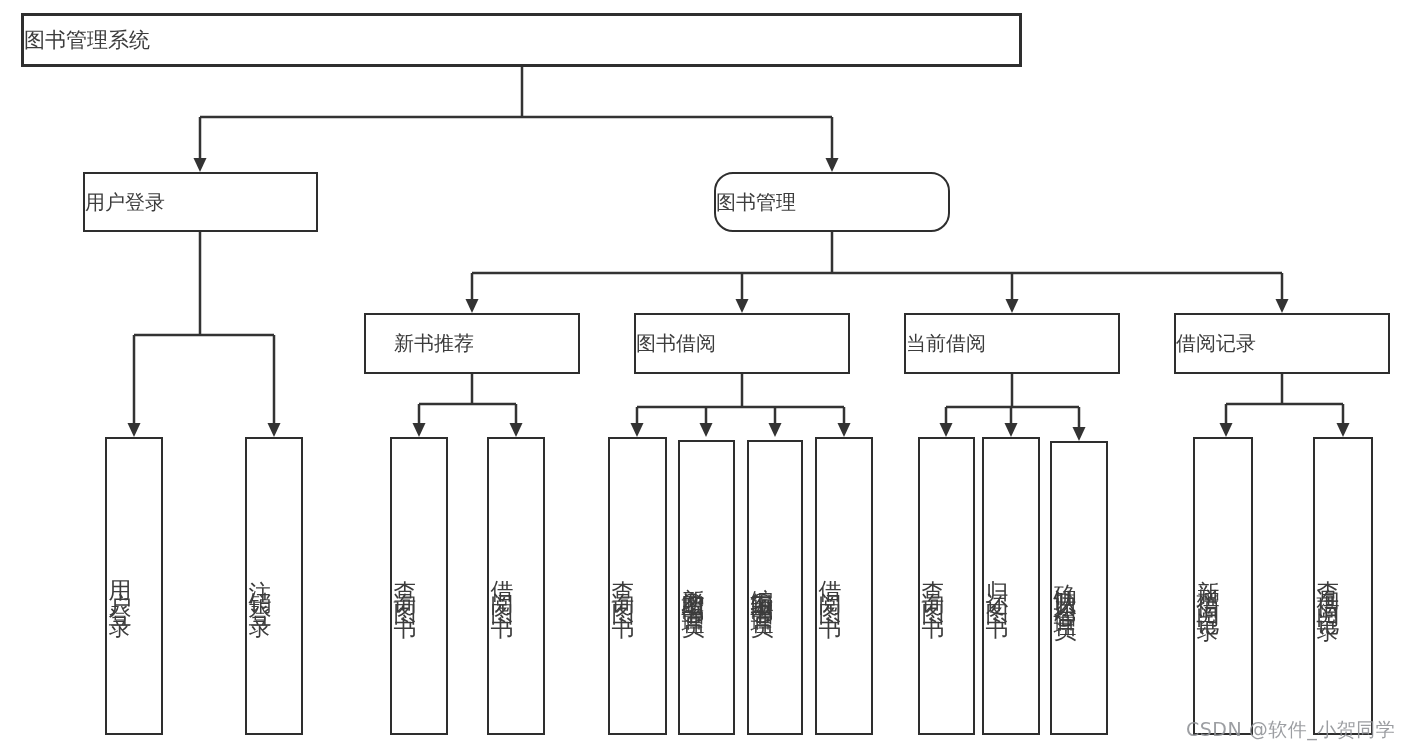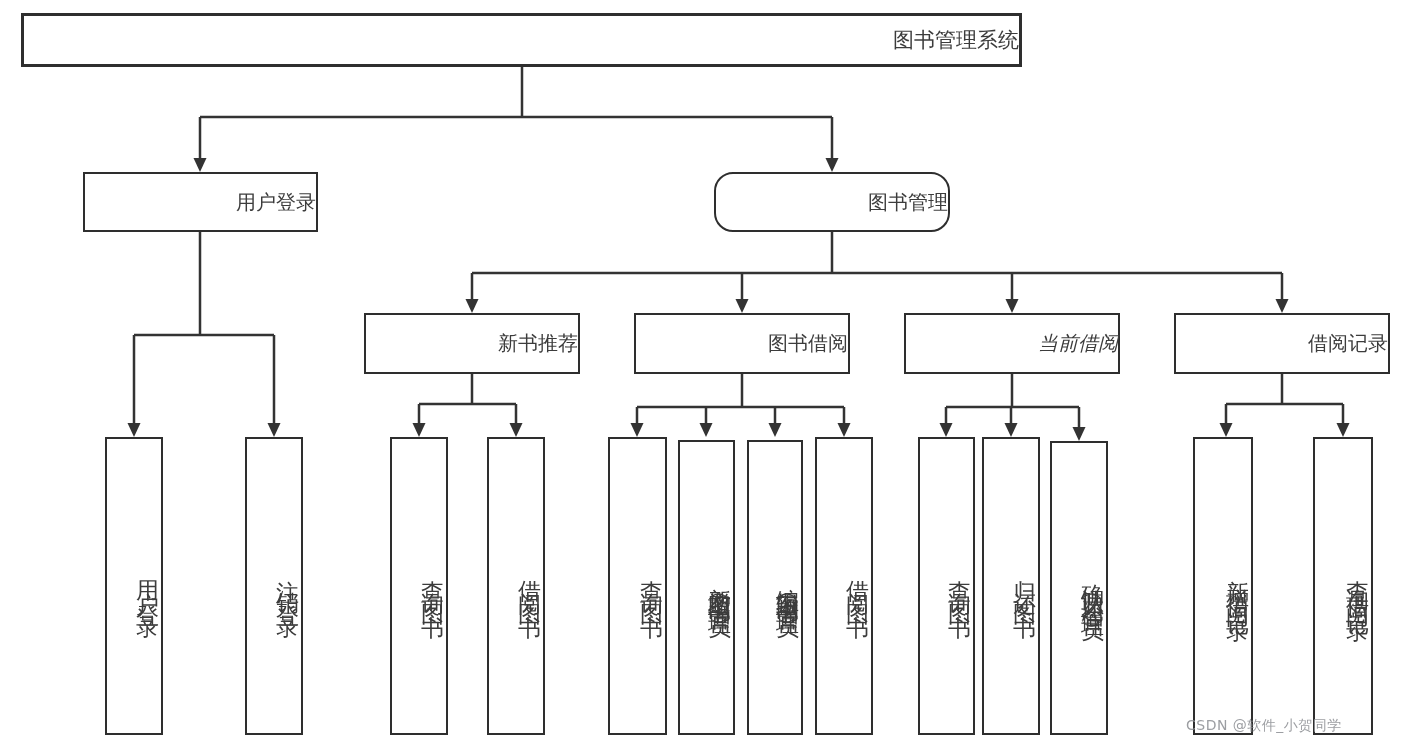--- a/index.html
+++ b/index.html
@@ -9,40 +9,40 @@
     background:#ffffff;
     font-family:"DejaVu Sans","Liberation Sans",sans-serif;
     overflow:hidden;
   }
   #connectors{position:absolute;left:0;top:0;z-index:1;}
   .box{
     position:absolute;
     background:#ffffff;
     border:2px solid #2e2e2e;
     box-sizing:border-box;
-    display:flex;align-items:center;justify-content:flex-end;
+    display:flex;align-items:center;justify-content:flex-start;
     color:#3c3c3c;
     z-index:2;
   }
   .box.root{border-width:3px;font-size:21px;}
   .box.h{font-size:20px;}
   .box.leaf{font-size:23px;}
   .leaf .vtext{
     writing-mode:vertical-rl;
     line-height:1.15;
     letter-spacing:12px;
     white-space:nowrap;
   }
   .leaf .vtext.sp8{letter-spacing:8px;}
   .leaf .vtext.sp5{letter-spacing:5px;}
   .leaf .vtext.sp4{letter-spacing:4px;}
   .watermark{
     position:absolute;
     left:1186px;top:717px;
-    font-size:14px;
+    font-size:19px;
     color:rgba(145,148,152,0.9);
     letter-spacing:0.5px;
     z-index:3;
     white-space:nowrap;
   }
 </style>
 </head>
 <body>
 
 <div id="canvas">
@@ -88,21 +88,21 @@
   <div class="box h" style="left:714px;top:172px;width:236px;height:60px;border-radius:19px;">
     <span>图书管理</span>
   </div>
 
   <div class="box h" style="left:364px;top:313px;width:216px;height:61px;padding-left:28px;">
     <span>新书推荐</span>
   </div>
   <div class="box h" style="left:634px;top:313px;width:216px;height:61px;">
     <span>图书借阅</span>
   </div>
-  <div class="box h" style="left:904px;top:313px;width:216px;height:61px;font-style:italic;">
+  <div class="box h" style="left:904px;top:313px;width:216px;height:61px;">
     <span>当前借阅</span>
   </div>
   <div class="box h" style="left:1174px;top:313px;width:216px;height:61px;">
     <span>借阅记录</span>
   </div>
 
   <div class="box leaf" style="left:105px;top:437px;width:58px;height:298px;">
     <span class="vtext">用户登录</span>
   </div>
   <div class="box leaf" style="left:245px;top:437px;width:58px;height:298px;">

